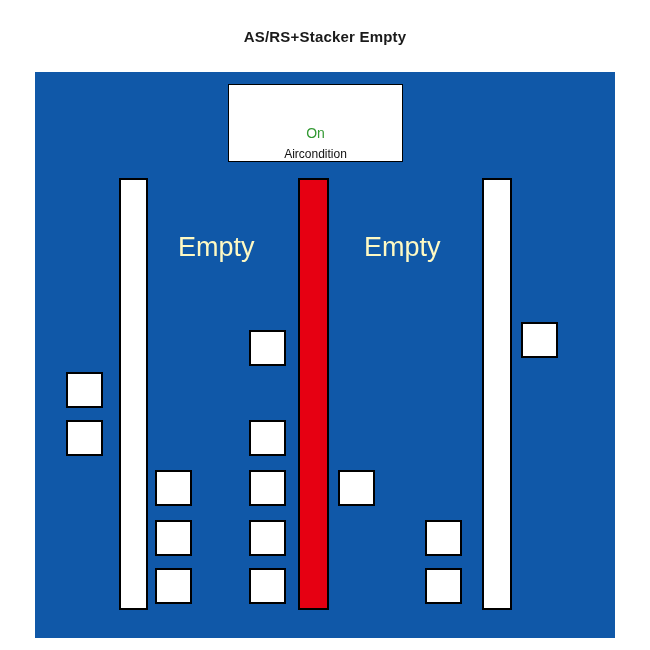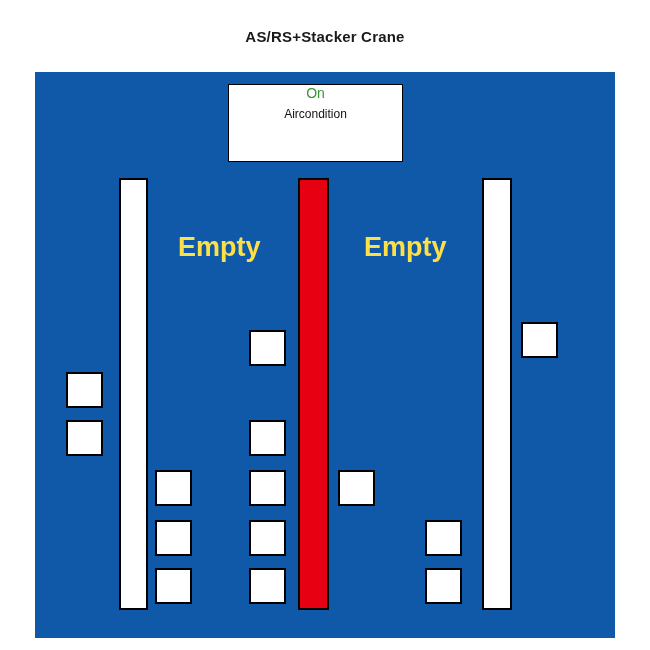--- a/index.html
+++ b/index.html
@@ -36,21 +36,21 @@
   }
   .aircon{
     position:absolute;
     left:193px;top:12px;
     width:175px;height:78px;
     background:var(--box-white);
     border:1px solid var(--ink);
     display:flex;
     flex-direction:column;
     align-items:center;
-    justify-content:flex-start;
+    justify-content:flex-end;
   }
   .aircon-status{
     color:var(--on-green);
     font-size:14px;
     margin-bottom:6px;
   }
   .aircon-label{
     color:#111;
     font-size:12px;
   }
@@ -59,40 +59,40 @@
     top:106px;
     height:432px;
     background:var(--box-white);
     border:2px solid var(--ink);
   }
   .bar-left{left:84px;width:29px;}
   .bar-red{left:263px;width:31px;background:var(--crane-red);}
   .bar-right{left:447px;width:30px;}
   .empty-label{
     position:absolute;
-    color:#fde047;
+    color:#fef9c3;
     font-size:27px;
-    font-weight:700;
+    font-weight:400;
     text-align:right;
   }
   .empty-left{left:143px;top:160px;}
   .empty-right{left:329px;top:160px;}
   .pallet{
     position:absolute;
     width:37px;height:36px;
     background:var(--box-white);
     border:2px solid var(--ink);
   }
 </style>
 </head>
 <body>
 
 <div class="stage">
 
-  <div class="title">AS/RS+Stacker Crane</div>
+  <div class="title">AS/RS+Stacker Empty</div>
 
   <div class="panel">
 
     <div class="aircon">
       <div class="aircon-status">On</div>
       <div class="aircon-label">Aircondition</div>
     </div>
 
     <div class="bar bar-left"></div>
 

